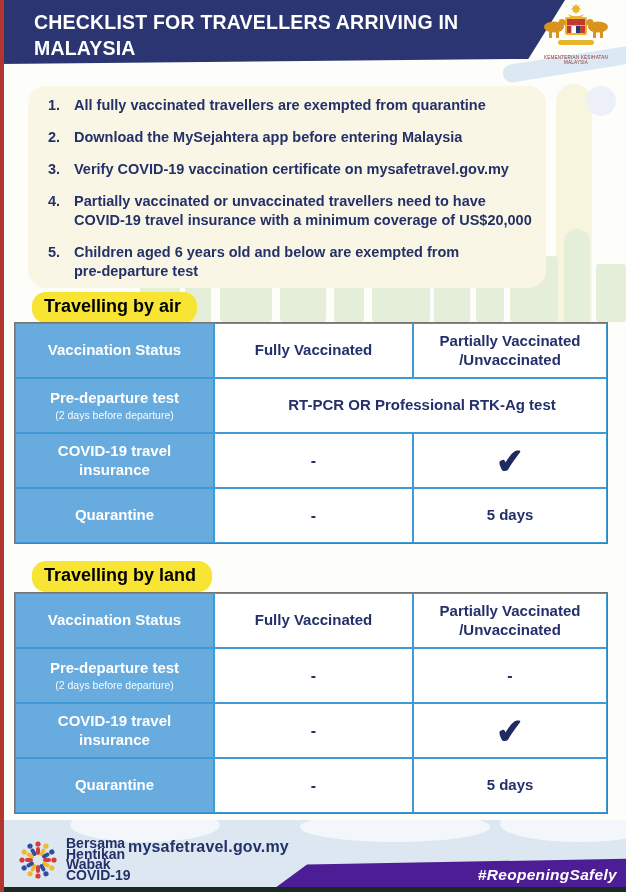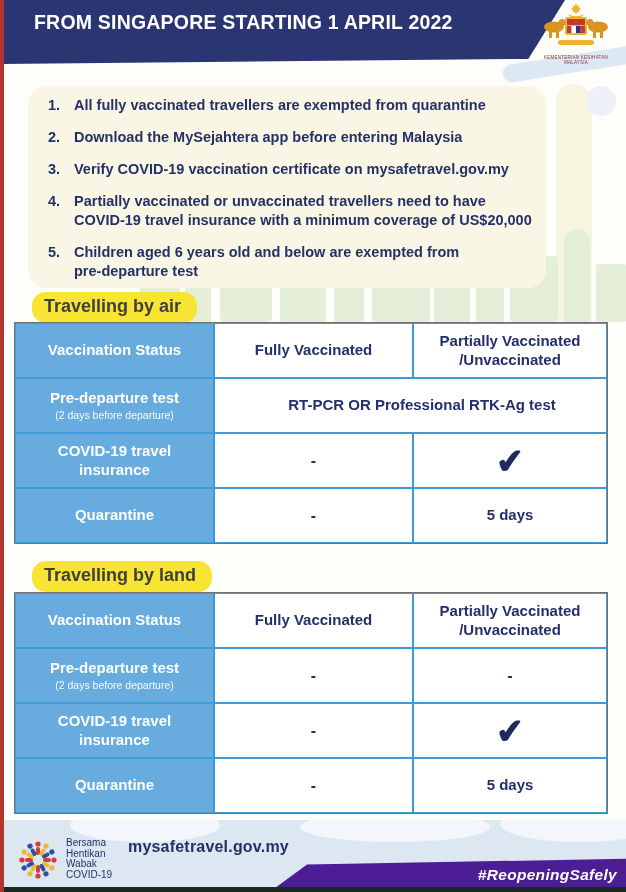--- a/index.html
+++ b/index.html
@@ -29,21 +29,21 @@
 
   
   .list-card{left:28px;top:86px;width:518px;height:202px;background:#faf6e6;
     border-radius:18px;z-index:1;padding:10px 0 0 20px;box-sizing:border-box;}
   .chk-item{display:flex;color:#243168;font-weight:bold;font-size:14.5px;
     line-height:19px;margin-bottom:13px;}
   .chk-num{width:26px;flex:none;}
   .chk-lines span{display:block;}
 
   
-  .pill{display:inline-block;background:#f7e433;color:#404040;font-weight:bold;
+  .pill{display:inline-block;background:#f7e433;color:#000000;font-weight:bold;
     font-size:18px;padding:4px 16px 6px 12px;border-radius:14px;z-index:2;}
   .pill-air{left:32px;top:292px;}
   .pill-land{left:32px;top:561px;text-align:center;}
 
   
   .tbl{left:14px;width:594px;display:grid;grid-template-columns:199px 199px auto;
     grid-auto-rows:55px;border:1px solid #737373;background:#fff;
     box-sizing:border-box;z-index:2;}
   .tbl-air{top:322px;}
   .tbl-land{top:592px;}
@@ -54,22 +54,22 @@
   .cell .sub{font-size:10.5px;font-weight:normal;opacity:.95;margin-top:1px;}
   .span2{grid-column:span 2;padding-left:29px;}
   .dash{font-size:16px;}
   .check{font-size:34px;color:#1e2a60;line-height:1;transform:rotate(-4deg);}
 
   
   .footer{left:0;top:820px;width:626px;height:68px;background:#dce7f1;z-index:1;
     overflow:hidden;}
   .cloud{position:absolute;background:#f3f7fb;border-radius:50%;}
   .bersama-logo{position:absolute;left:14px;top:16px;}
-  .campaign-text{position:absolute;left:66px;top:18px;color:#243168;font-weight:normal;
-    font-size:10px;line-height:10.5px;}
+  .campaign-text{position:absolute;left:66px;top:18px;color:#243168;font-weight:bold;
+    font-size:14px;line-height:10.5px;}
   .site-url{position:absolute;left:128px;top:18px;color:#243168;font-weight:bold;
     font-size:16px;letter-spacing:.2px;}
   .ribbon{position:absolute;left:275px;top:38px;width:356px;height:30px;background:#4c1d95;
     clip-path:polygon(9% 22%,100% 2%,100% 100%,0 100%);}
   .ribbon .tag{position:absolute;right:14px;bottom:4px;color:#fff;font-style:italic;
     font-weight:bold;font-size:15.5px;letter-spacing:.3px;}
   .bottom-strip{left:0;top:887px;width:626px;height:5px;background:#1b2a20;z-index:8;}
 </style>
 </head>
 <body>
@@ -92,20 +92,21 @@
     <rect x="336" y="46" width="28" height="86" rx="3"></rect>
     <rect x="370" y="66" width="48" height="66" rx="4"></rect>
     <circle cx="437" cy="52" r="13"></circle>
       <rect x="424" y="52" width="26" height="80"></rect>
     <rect x="456" y="74" width="30" height="58" rx="3"></rect>
   </g>
 </svg>
 
 <div class="abs header-banner">
   <div class="header-title">
+    <div>CHECKLIST FOR TRAVELLERS ARRIVING IN MALAYSIA</div>
     <div>FROM SINGAPORE STARTING 1 APRIL 2022</div>
   </div>
 </div>
 <div class="abs blue-swoosh"></div>
 <div class="abs crest">
   <svg width="72" height="46" viewBox="0 0 72 46">
     <g>
       <circle cx="36" cy="5" r="3.4" fill="#e8b52b"></circle>
       <g stroke="#e8b52b" stroke-width="1">
         <line x1="36" y1="0" x2="36" y2="10"></line>

